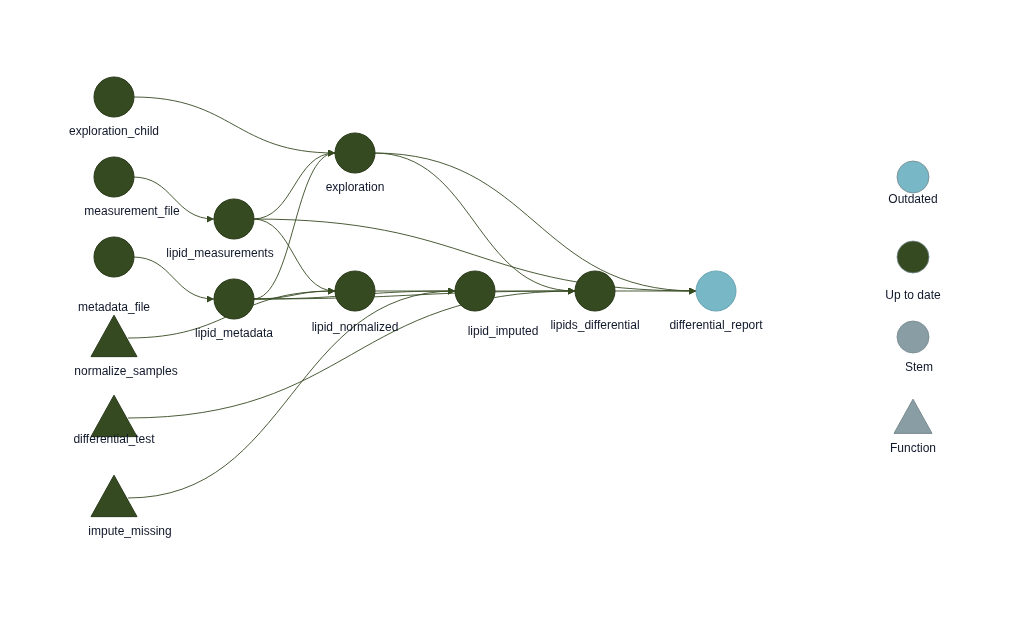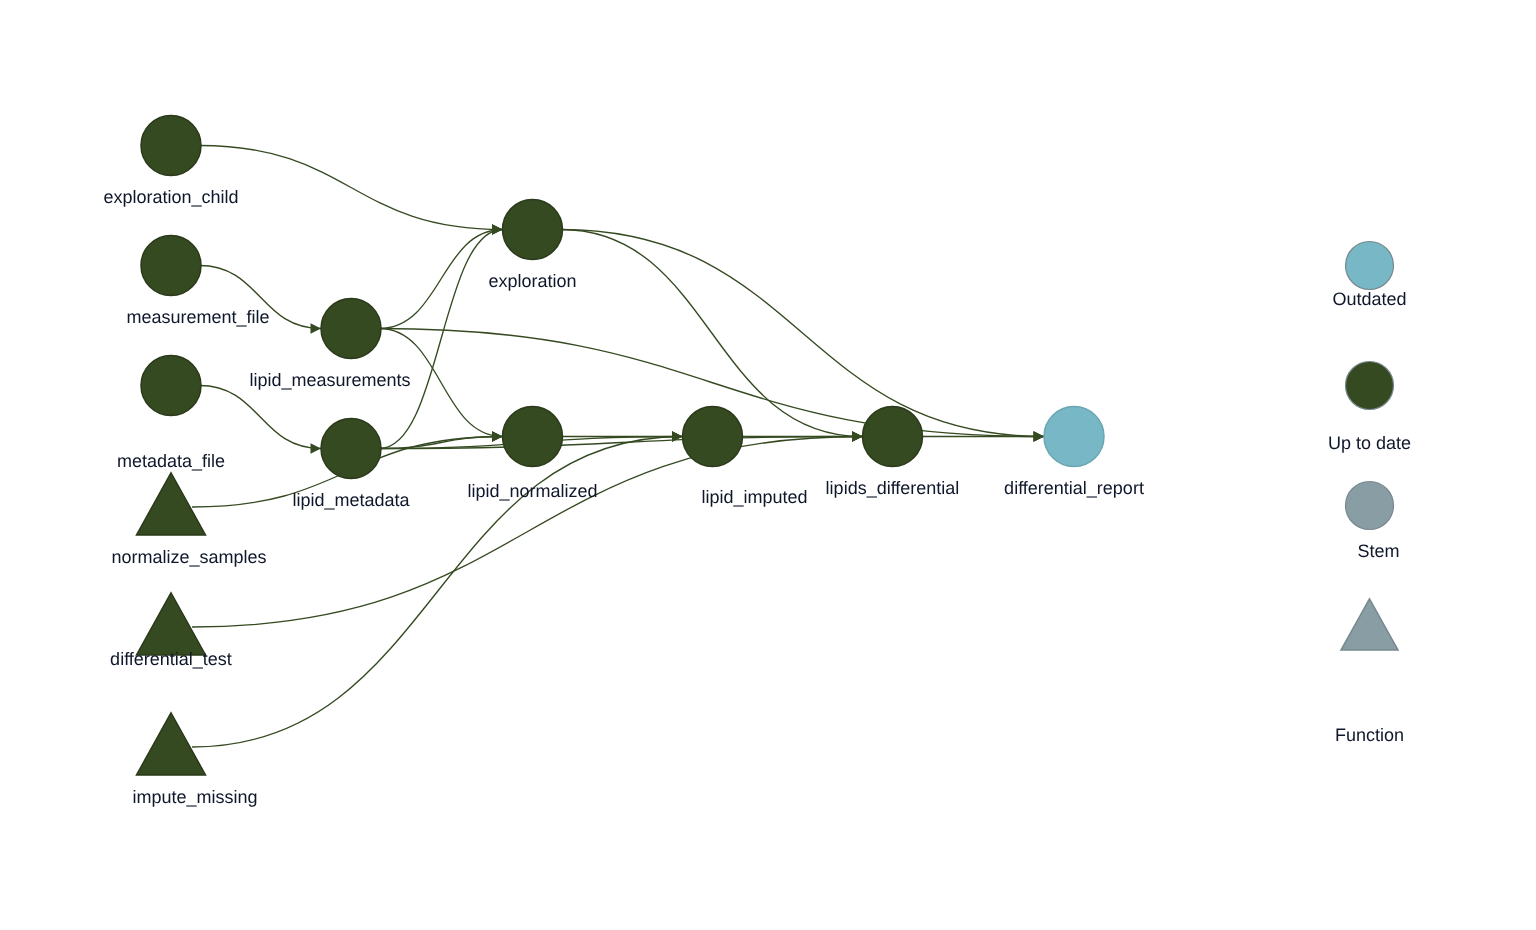--- a/index.html
+++ b/index.html
@@ -68,14 +68,14 @@
     <div class="lbl" style="left: 220px; top: 246px;">lipid_measurements</div>
     <div class="lbl" style="left: 234px; top: 326px;">lipid_metadata</div>
     <div class="lbl" style="left: 355px; top: 180px;">exploration</div>
     <div class="lbl" style="left: 355px; top: 320px;">lipid_normalized</div>
     <div class="lbl" style="left: 475px; top: 324px; margin-left: 28px;">lipid_imputed</div>
     <div class="lbl" style="left: 595px; top: 318px;">lipids_differential</div>
     <div class="lbl" style="left: 716px; top: 318px;">differential_report</div>
     <div class="lbl" style="left: 913px; top: 192px;">Outdated</div>
     <div class="lbl" style="left: 913px; top: 288px;">Up to date</div>
     <div class="lbl" style="left: 919px; top: 360px;">Stem</div>
-    <div class="lbl" style="left: 913px; top: 441px; margin-top: 42px;">Function</div>
+    <div class="lbl" style="left: 913px; top: 441px;">Function</div>
   </div>
 
 </body></html>

